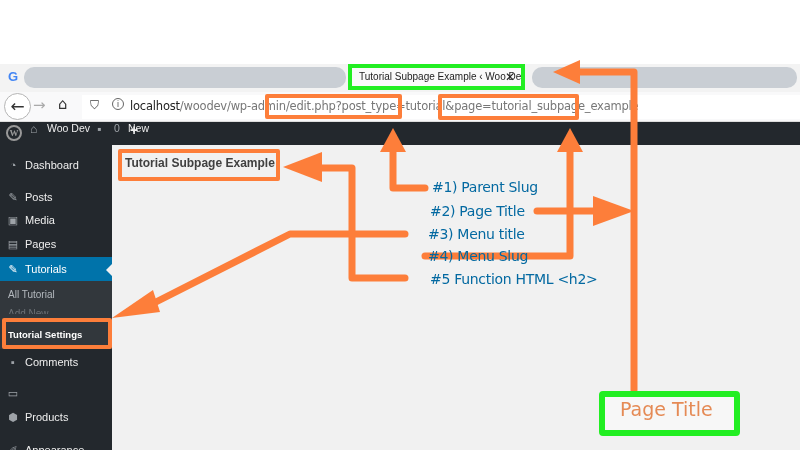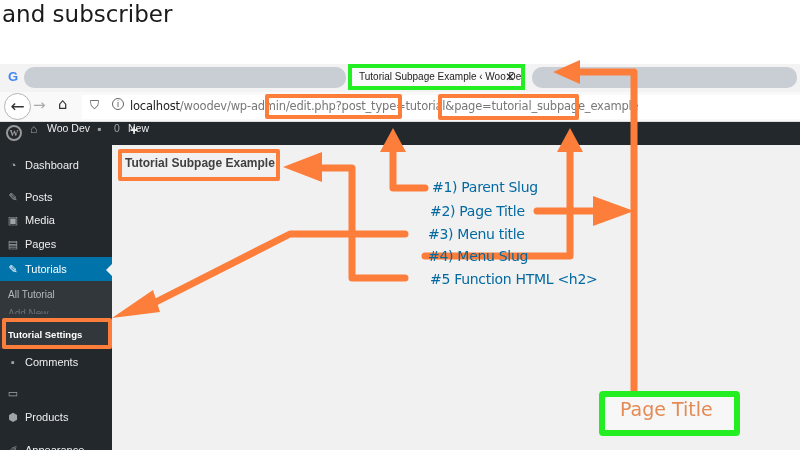--- a/index.html
+++ b/index.html
@@ -57,21 +57,20 @@
   .obox { position: absolute; border: 4px solid #fd7e3a; border-radius: 2px; }
   .ann-label { position: absolute; font: 14px "DejaVu Sans", sans-serif; color: #0369a1; white-space: nowrap; letter-spacing: -0.3px; }
   .green-box-bottom { position: absolute; left: 599px; top: 391px; width: 141px; height: 45px; border: 6px solid #22ee22; border-radius: 4px; background: #f7f7f7; }
   .gb-label { position: absolute; left: 620px; top: 398px; font: 19px "DejaVu Sans", sans-serif; color: #e58a55; }
   svg.arrows { position: absolute; left: 0; top: 0; width: 800px; height: 450px; pointer-events: none; }
 </style>
 </head>
 <body>
 
 <div class="heading">
-  <div>and subscriber</div>
 </div>
 
 <div class="tabstrip"></div>
 <span class="g-icon">G</span>
 <div class="tab-pill" style="left:24px; width:322px;"></div>
 <div class="tab-pill" style="left:532px; width:265px;"></div>
 <div class="active-tab">Tutorial Subpage Example ‹ Woo De</div>
 <span class="tab-close">✕</span>
 <div class="green-box-tab"></div>
 

